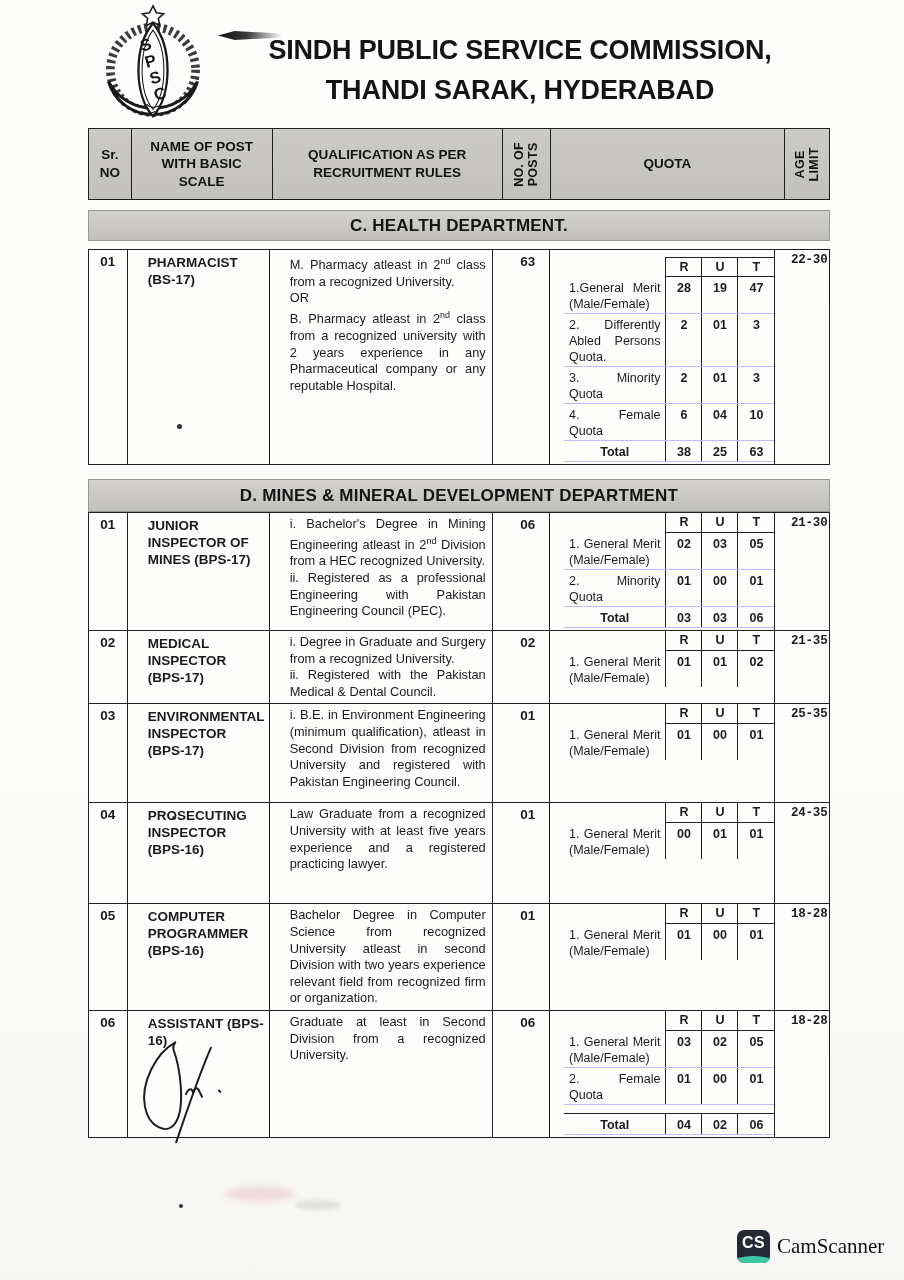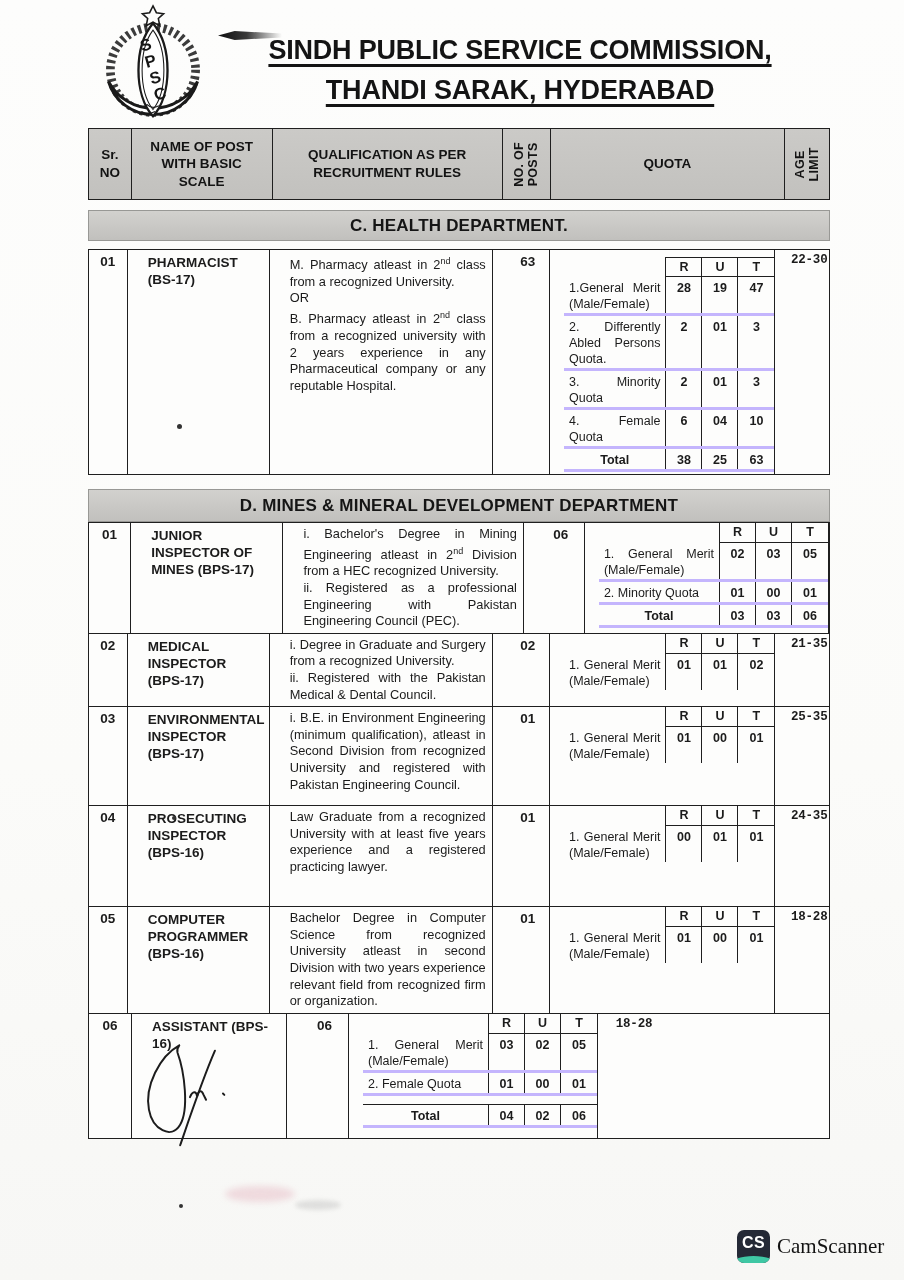--- a/index.html
+++ b/index.html
@@ -6,21 +6,21 @@
     background:#fafaf8;font-family:"Liberation Sans",sans-serif;color:#1b1b1b;}
   .page{position:relative;width:904px;height:1280px;background:linear-gradient(180deg,#fdfdfc 0%,#fbfbf9 60%,#f7f7f5 100%);}
 
   
   .logo{position:absolute;left:94px;top:4px;width:118px;height:122px;}
   .smudge{position:absolute;left:218px;top:31px;width:64px;height:9px;
     background:linear-gradient(to right,#0e0e0e 0%,#3a3a3a 45%,rgba(90,90,90,0) 100%);
     clip-path:polygon(0 50%,26% 0,100% 28%,100% 72%,26% 100%);}
   .titles{position:absolute;left:200px;top:30px;width:640px;text-align:center;}
   .titles .t{font-weight:700;font-size:27px;letter-spacing:-.2px;color:#141414;
-    text-decoration:underline;text-decoration-thickness:2.5px;text-underline-offset:5px;line-height:40px;}
+    text-decoration-thickness:2.5px;text-underline-offset:5px;line-height:40px;}
 
   
   .doc{position:absolute;left:88px;top:128px;width:742px;}
   .thead{display:flex;height:72px;border:1.5px solid #1f1f1f;box-sizing:border-box;
     background:linear-gradient(#cbcac7,#c2c1be);}
   .hc{display:flex;align-items:center;justify-content:center;text-align:center;
     font-weight:700;font-size:13.5px;line-height:1.3;white-space:pre-line;
     border-right:1px solid #1f1f1f;box-sizing:border-box;color:#131313;}
   .hc:last-child{border-right:none;}
   .vrot{transform:rotate(-90deg);white-space:pre-line;font-size:12.5px;line-height:1.15;letter-spacing:.3px;}
@@ -49,21 +49,21 @@
   .qgrid.inset{height:auto;min-height:calc(100% - 7px);margin-top:7px;}
   .qrow{display:flex;align-items:stretch;}
   .qlabel{flex:1;border-right:1px solid #1f1f1f;box-sizing:border-box;
     padding:3px 5px 1px;font-size:12.5px;line-height:16px;text-align:justify;}
   .qnum{width:36px;border-right:1px solid #1f1f1f;box-sizing:border-box;
     text-align:center;font-weight:700;font-size:12.5px;line-height:16px;padding-top:3px;}
   .qnum:last-child{border-right:none;}
   .qhead{height:20px;}
   .qhead .qnum{border-bottom:1px solid #1f1f1f;padding-top:1px;}
   .inset .qhead .qnum{border-top:1px solid #1f1f1f;}
-  .qdata{border-bottom:3px solid #c4b5fd;}
+  .qdata{border-bottom:1px solid #c4b5fd;}
   .qdata.nob{border-bottom:none;}
   .qtotal .qlabel{font-weight:700;text-align:center;}
   .qspacer{height:8px;}
   .qspacer + .qtotal{border-top:1px solid #1f1f1f;}
   .qfill{flex:1;min-height:2px;}
 
   
   .sig{position:absolute;left:-6px;top:26px;}
 
   
@@ -215,20 +215,21 @@
                 </div>
                 <div class="qrow qdata qtotal">
                   <div class="qlabel">Total</div>
                   <div class="qnum">03</div>
                   <div class="qnum">03</div>
                   <div class="qnum">06</div>
                 </div>
                 <div class="qrow qfill"></div>
               </div>
             </div>
+            <div class="c age w-age">21-30</div>
           </div>
           <div class="trow" style="min-height: 67px;">
             <div class="c sr w-sr">02</div>
             <div class="c name w-name">MEDICAL INSPECTOR (BPS-17)</div>
             <div class="c qual w-qual">
               <p>i. Degree in Graduate and Surgery from a recognized University.</p>
               <p>ii. Registered with the Pakistan Medical &amp; Dental Council.</p>
             </div>
             <div class="c posts w-posts">02</div>
             <div class="c quota w-quota">
@@ -331,20 +332,23 @@
           <div class="trow" style="min-height: 124px;">
             <div class="c sr w-sr">06</div>
             <div class="c name w-name">ASSISTANT (BPS-16)<svg class="sig" viewBox="0 0 130 130" width="116" height="116">
                 <g fill="none" stroke="#1c1c1c" stroke-width="2.2" stroke-linecap="round">
                   <path d="M44 6 C 22 18, 5 52, 10 78 C 14 100, 35 112, 45 95 C 55 78, 50 36, 42 14 C 41 10, 44 6, 44 6"></path>
                   <path d="M84 12 C 70 44, 56 86, 45 118"></path>
                   <path d="M56 64 c 3 -7, 7 -7, 8 -1 c 1 -6, 5 -8, 7 -2 l 3 6"></path>
                   <path d="M93 60 l 1.5 1.5"></path>
                 </g>
               </svg></div>
+            <div class="c qual w-qual">
+              <p>Graduate at least in Second Division from a recognized University.</p>
+            </div>
             <div class="c posts w-posts">06</div>
             <div class="c quota w-quota">
               <div class="qgrid">
                 <div class="qrow qhead">
                   <div class="qlabel"></div>
                   <div class="qnum">R</div>
                   <div class="qnum">U</div>
                   <div class="qnum">T</div>
                 </div>
                 <div class="qrow qdata">

